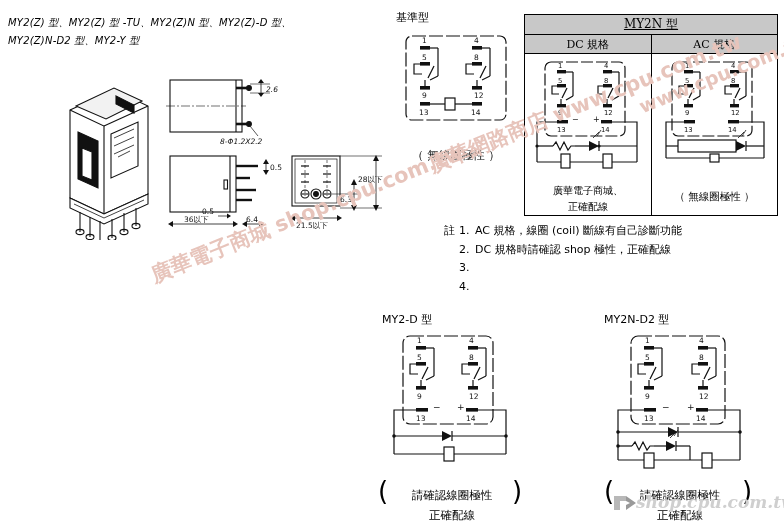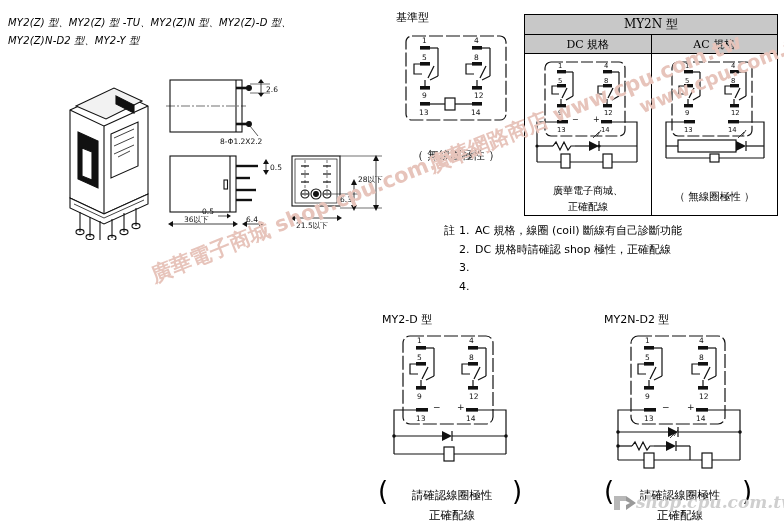--- a/index.html
+++ b/index.html
@@ -19,21 +19,21 @@
   #wm-diag-3{left:640px;top:96px;font-size:19px;transform:rotate(-22deg);transform-origin:left center;}
   #wm-logo{left:636px;top:492px;font-size:17px;font-style:italic;color:#cfcfcf;font-family:"DejaVu Serif",serif;}
   #wm-logo-mark{left:612px;top:492px;width:26px;height:22px;}
   
   .sch-title{position:absolute;font-size:11px;text-align:left;white-space:nowrap;}
   .cap{position:absolute;font-size:11.5px;text-align:center;white-space:nowrap;margin-top:6px;}
   .paren{position:absolute;font-size:26px;line-height:26px;}
   
   #my2n-table{left:524px;top:14px;width:252px;height:200px;border:1.4px solid #000;background:#fff;}
   #my2n-head{height:19px;border-bottom:1.2px solid #000;background:#c8c8c8;
-    font-size:12px;display:flex;align-items:center;justify-content:center;font-family:"DejaVu Serif",serif;}
+    font-size:12px;display:flex;align-items:center;justify-content:center;font-family:"DejaVu Serif",serif;text-decoration:underline;}
   #my2n-subhead{height:18px;border-bottom:1.2px solid #000;display:flex;}
   #my2n-subhead>div{flex:1;display:flex;align-items:center;justify-content:center;font-size:11px;
     background:#c8c8c8;font-family:"DejaVu Serif",serif;}
   #my2n-subhead>div:first-child{border-right:1.2px solid #000;}
   #my2n-body{display:flex;height:161px;}
   #my2n-body>div{flex:1;position:relative;}
   #my2n-body>div:first-child{border-right:1.2px solid #000;}
   
   #notes{left:444px;top:222px;width:340px;font-size:11px;line-height:18.5px;}
   .note-row{display:flex;}
@@ -84,21 +84,21 @@
     </g>
     <ellipse cx="24" cy="170" rx="4" ry="2.6"></ellipse>
     <ellipse cx="34" cy="175" rx="4" ry="2.6"></ellipse>
     <ellipse cx="56" cy="176" rx="4" ry="2.6"></ellipse>
     <ellipse cx="68" cy="170" rx="4" ry="2.6"></ellipse>
     <ellipse cx="80" cy="164" rx="4" ry="2.6"></ellipse>
   </g>
 </svg>
 </div>
 
-<div class="abs" style="left:166px;top:62px;width:128px;height:88px;">
+<div class="abs" style="left:166px;top:62px;width:128px;height:88px;font-style:italic;">
 <svg width="128" height="88" viewBox="0 0 128 88">
   <g stroke="#111" fill="none" stroke-width="1.1">
     <rect x="4" y="18" width="72" height="52" fill="#fff"></rect>
     <line x1="70" y1="18" x2="70" y2="70"></line>
 
     <line x1="0" y1="44" x2="80" y2="44" stroke-width="0.6" stroke-dasharray="9 2 2 2"></line>
 
     <path d="M70 26 L84 26" stroke-width="2.6"></path>
     <path d="M70 62 L84 62" stroke-width="2.6"></path>
     <circle cx="83" cy="26" r="2.4" fill="#111"></circle>

